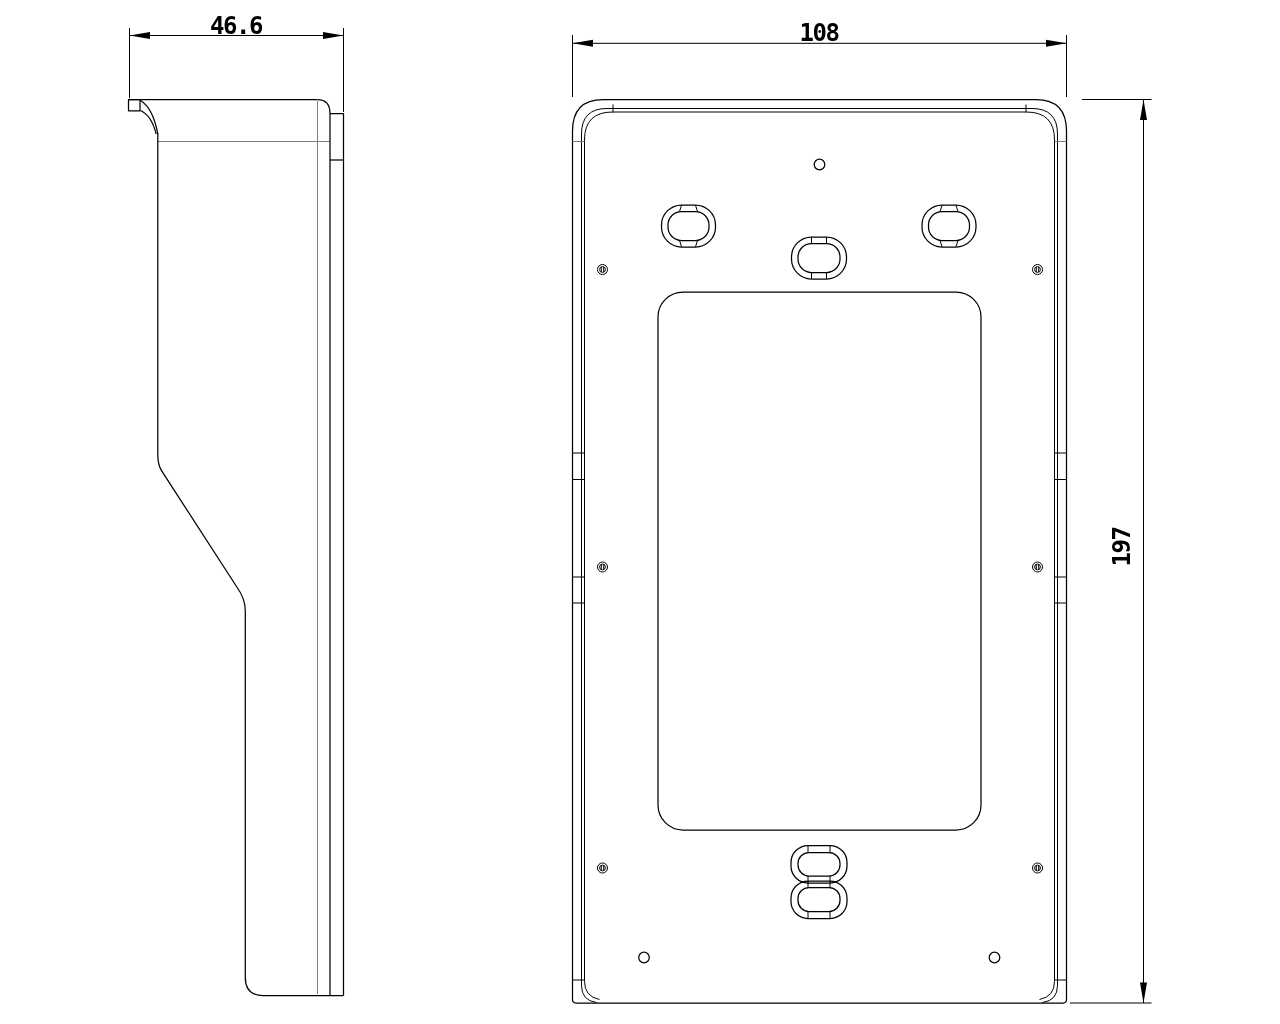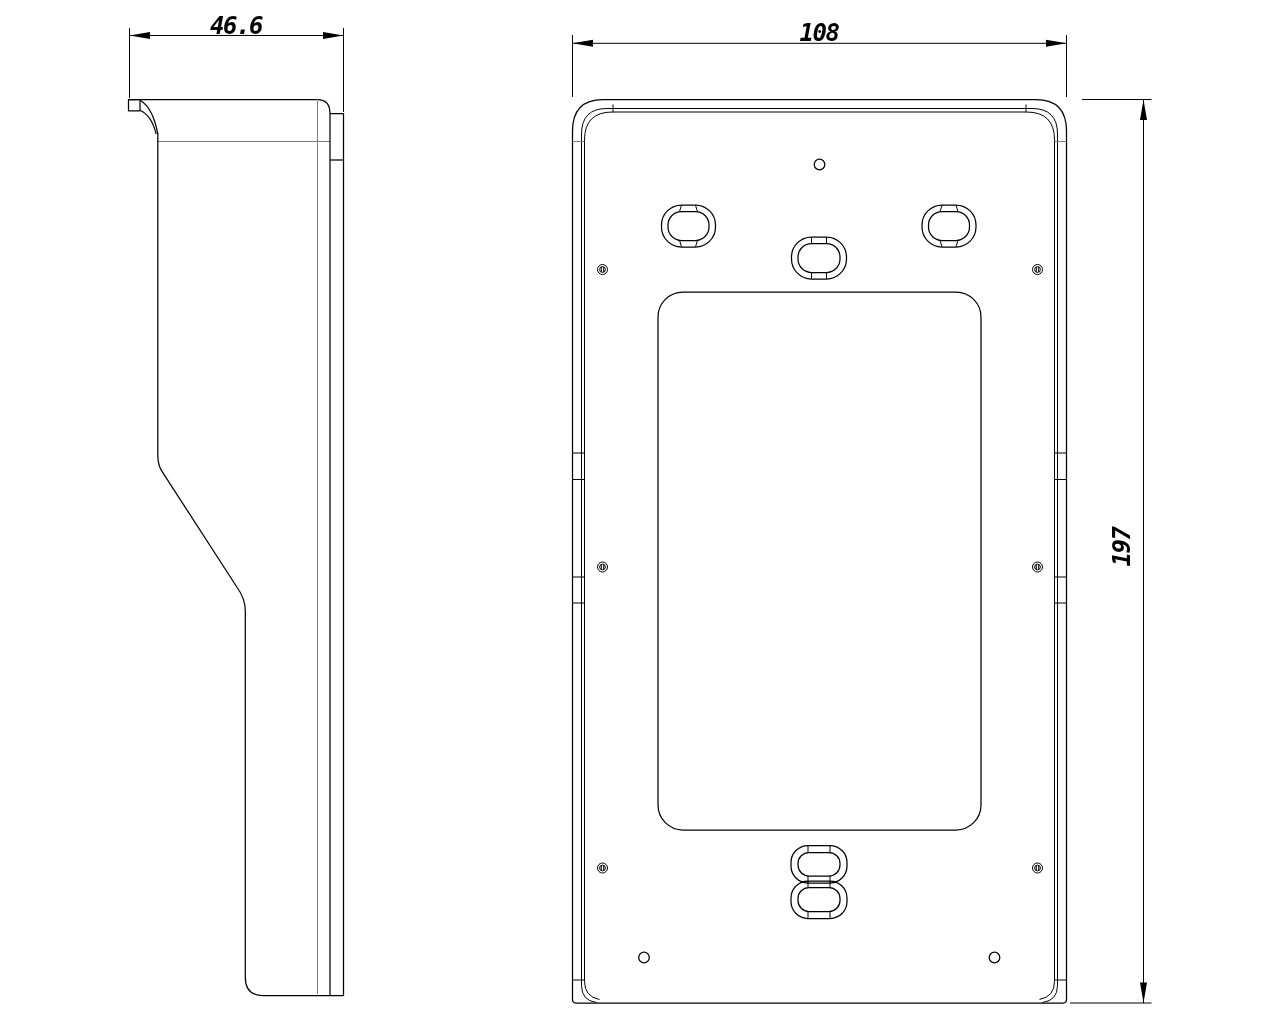--- a/index.html
+++ b/index.html
@@ -1,16 +1,16 @@
 <!DOCTYPE html>
 <html><head>
 <meta charset="utf-8">
 <style>
   html,body{margin:0;padding:0;background:#ffffff;}
-  .canvas{position:relative;width:1280px;height:1024px;background:#ffffff;overflow:hidden;font-style:italic;}
+  .canvas{position:relative;width:1280px;height:1024px;background:#ffffff;overflow:hidden;}
   svg{position:absolute;left:0;top:0;}
   .ln{fill:none;stroke:#000000;stroke-width:1.25;stroke-linecap:butt;stroke-linejoin:round;}
   .thin{fill:none;stroke:#000000;stroke-width:1;}
   .gray{fill:none;stroke:#7d7d7d;stroke-width:1;}
   .dim{fill:none;stroke:#000000;stroke-width:1;}
   .arr{fill:#000000;stroke:none;}
   .dim-text{font-family:"DejaVu Sans Mono", monospace;font-weight:700;font-size:24px;
             fill:#000000;letter-spacing:-1.5px;}
 </style>
 </head>

